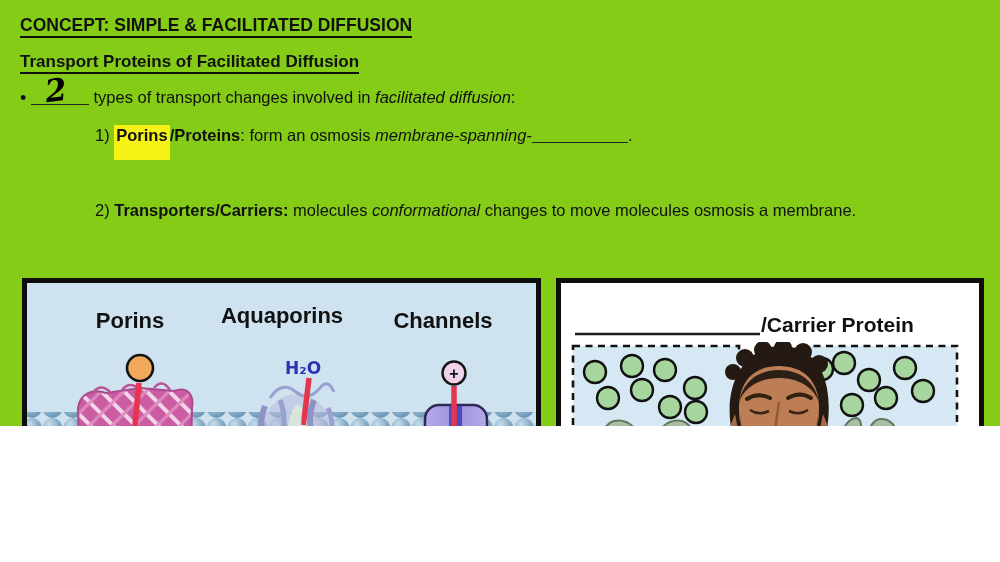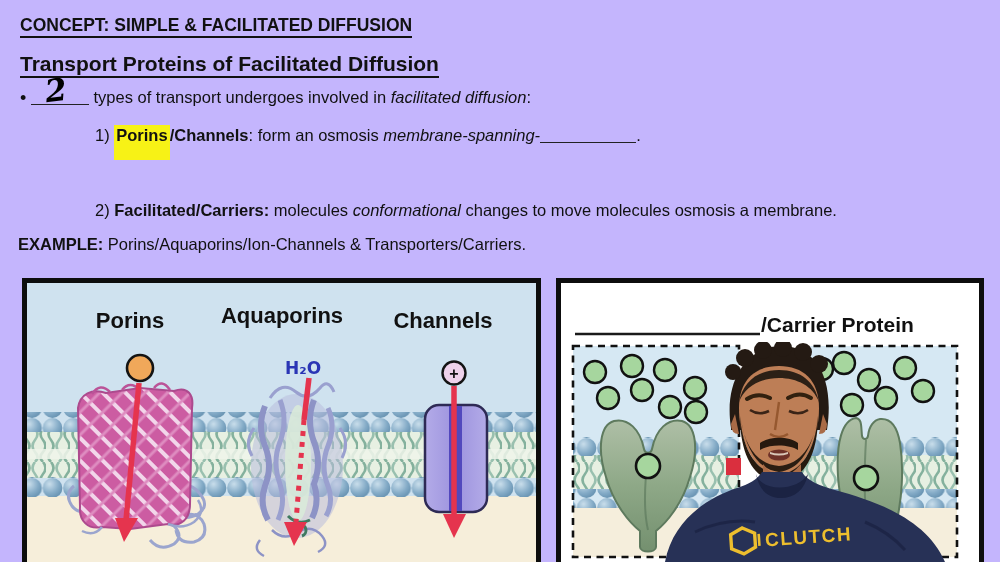--- a/index.html
+++ b/index.html
@@ -1,23 +1,23 @@
 <!DOCTYPE html>
 <html><head>
 <meta charset="utf-8">
 <style>
   html,body{margin:0;padding:0;}
   body{font-family:"Liberation Sans",sans-serif;background:#fff;}
-  .page{position:relative;width:1000px;height:562px;background:#c4b5fd;overflow:hidden;}
+  .page{position:relative;width:1000px;height:426px;background:#84cc16;overflow:hidden;}
 
   
   .line{position:absolute;white-space:nowrap;color:#111;font-size:16.5px;}
   .l1{top:15px;left:20px;font-size:17.5px;font-weight:bold;}
   .l1 .und{border-bottom:2px solid #111;padding-bottom:1px;}
-  .l2{top:52px;left:20px;font-size:21px;font-weight:bold;}
+  .l2{top:52px;left:20px;font-size:17px;font-weight:bold;}
   .l2 .und{border-bottom:2px solid #111;padding-bottom:1px;}
   .l3{top:88px;left:20px;}
   .l4{top:126px;left:95px;}
   .l5{top:164px;left:150px;}
   .l6{top:201px;left:95px;}
   .l7{top:235px;left:18px;}
   .b{font-weight:bold;}
   .i{font-style:italic;}
   .bullet{font-size:18px;vertical-align:-1px;}
   .checkbox{font-size:13px;color:#333;margin-right:4px;vertical-align:1px;}
@@ -43,35 +43,32 @@
   <div class="line l1">
     <span class="und"><span class="b">CONCEPT:</span>&nbsp;<span style="font-weight:bold;">SIMPLE &amp; FACILITATED DIFFUSION</span></span>
   </div>
 
   <div class="line l2">
     <span class="und">Transport Proteins of Facilitated Diffusion</span>
   </div>
 
   <div class="line l3">
     <span class="bullet">•</span>
-    <span class="blank w58"><span class="hand2">2</span></span><span> types of transport undergoes involved in </span><span class="i">facilitated diffusion</span><span>:</span>
+    <span class="blank w58"><span class="hand2">2</span></span><span> types of transport changes involved in </span><span class="i">facilitated diffusion</span><span>:</span>
   </div>
 
   <div class="line l4">
-    <span>1) </span><span class="b hl">Porins</span><span class="b">/Channels</span><span>: form an osmosis </span><span class="i">membrane-spanning-</span><span class="blank w96"></span><span>.</span>
+    <span>1) </span><span class="b hl">Porins</span><span class="b">/Proteins</span><span>: form an osmosis </span><span class="i">membrane-spanning-</span><span class="blank w96"></span><span>.</span>
   </div>
 
 
   <div class="line l6">
-    <span>2) </span><span class="b">Facilitated/Carriers:</span><span> molecules </span><span class="i">conformational</span><span> changes to move molecules osmosis a membrane.</span>
-  </div>
-
-  <div class="line l7">
-    <span class="b">EXAMPLE:</span><span> Porins/Aquaporins/Ion-Channels &amp; Transporters/Carriers.</span>
-  </div>
+    <span>2) </span><span class="b">Transporters/Carriers:</span><span> molecules </span><span class="i">conformational</span><span> changes to move molecules osmosis a membrane.</span>
+  </div>
+
 
   <div class="panel panel-left">
   <svg width="519" height="284" viewBox="0 0 519 284">
     <defs>
       <radialGradient id="sphG" cx="0.35" cy="0.3" r="0.85">
         <stop offset="0" stop-color="#c9deeb"></stop>
         <stop offset="0.55" stop-color="#84abc7"></stop>
         <stop offset="1" stop-color="#5c89a9"></stop>
       </radialGradient>
       <pattern id="sphP" width="20.5" height="20" patternUnits="userSpaceOnUse">

